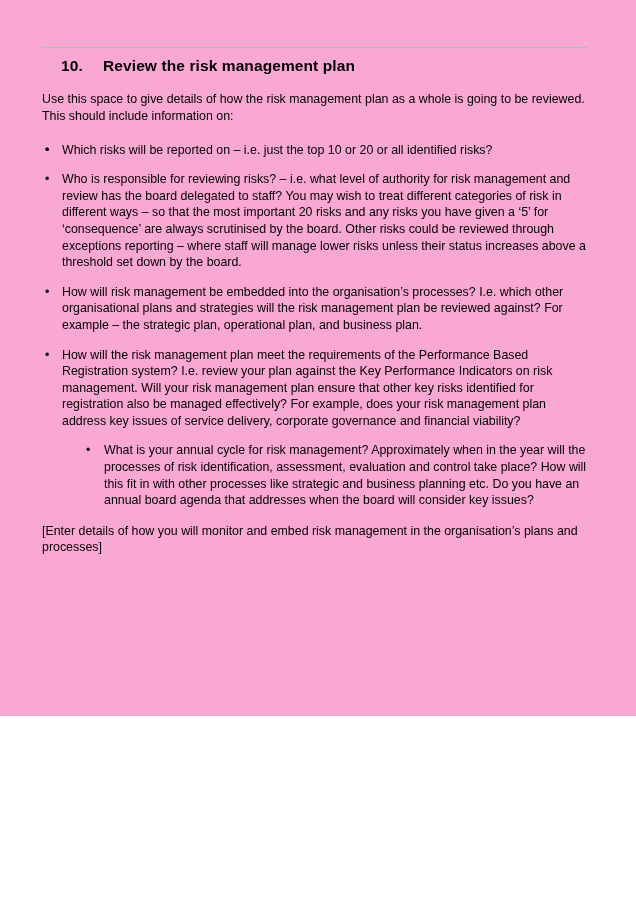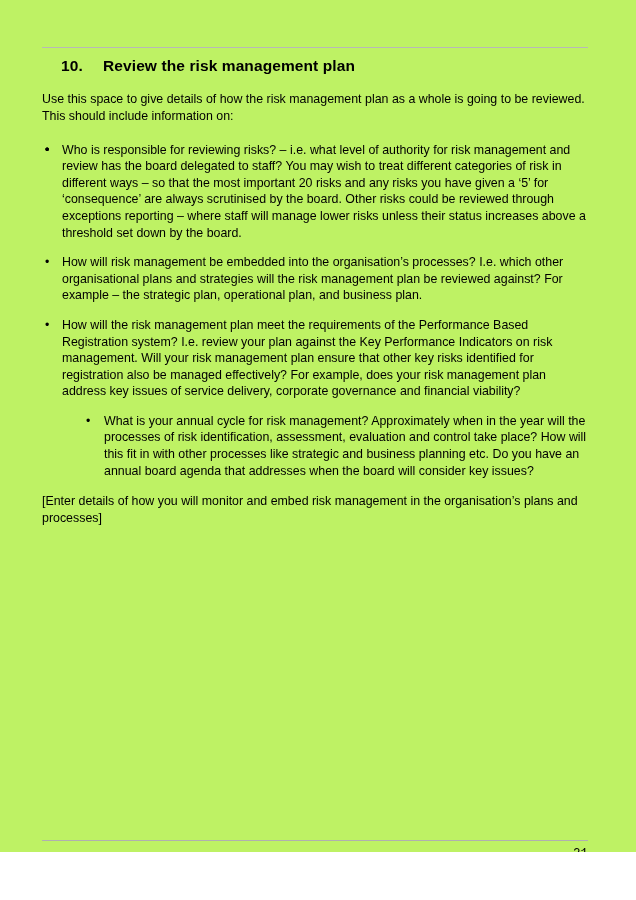--- a/index.html
+++ b/index.html
@@ -3,22 +3,22 @@
 <meta charset="utf-8">
 <style>
   html, body {
     margin: 0;
     padding: 0;
     background: #ffffff;
   }
   .page {
     position: relative;
     width: 636px;
-    height: 852px;
-    background: #bef264;
+    height: 716px;
+    background: #f9a8d4;
     font-family: "Liberation Sans", sans-serif;
     color: #000000;
     overflow: hidden;
   }
 
   
   .header-rule {
     position: absolute;
     left: 42px;
     top: 47px;
@@ -146,20 +146,21 @@
     </h1>
 
     <p class="body-text">Use this space to give details of how the risk management plan as a whole is going to be reviewed.  This should include information on:</p>
 
     <ul class="bullets">
       <li class="bullet">
         <span class="marker">•</span>
       </li>
       <li class="bullet">
         <span class="marker">•</span>
+        <span>Which risks will be reported on – i.e. just the top 10 or 20 or all identified risks?</span>
       </li>
       <li class="bullet">
         <span class="marker">•</span>
         <span>Who is responsible for reviewing risks? – i.e. what level of authority for risk management and review has the board delegated to staff?  You may wish to treat different categories of risk in different ways – so that the most important 20 risks and any risks you have given a ‘5’ for ‘consequence’ are always scrutinised by the board.  Other risks could be reviewed through exceptions reporting – where staff will manage lower risks unless their status increases above a threshold set down by the board.</span>
       </li>
       <li class="bullet">
         <span class="marker">•</span>
         <span>How will risk management be embedded into the organisation’s processes? I.e. which other organisational plans and strategies will the risk management plan be reviewed against?  For example – the strategic plan, operational plan, and business plan.</span>
       </li>
       <li class="bullet">

